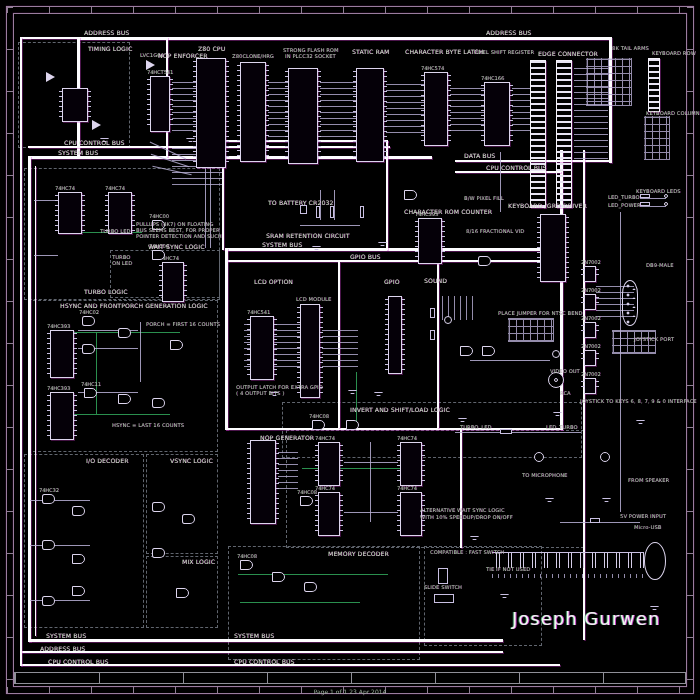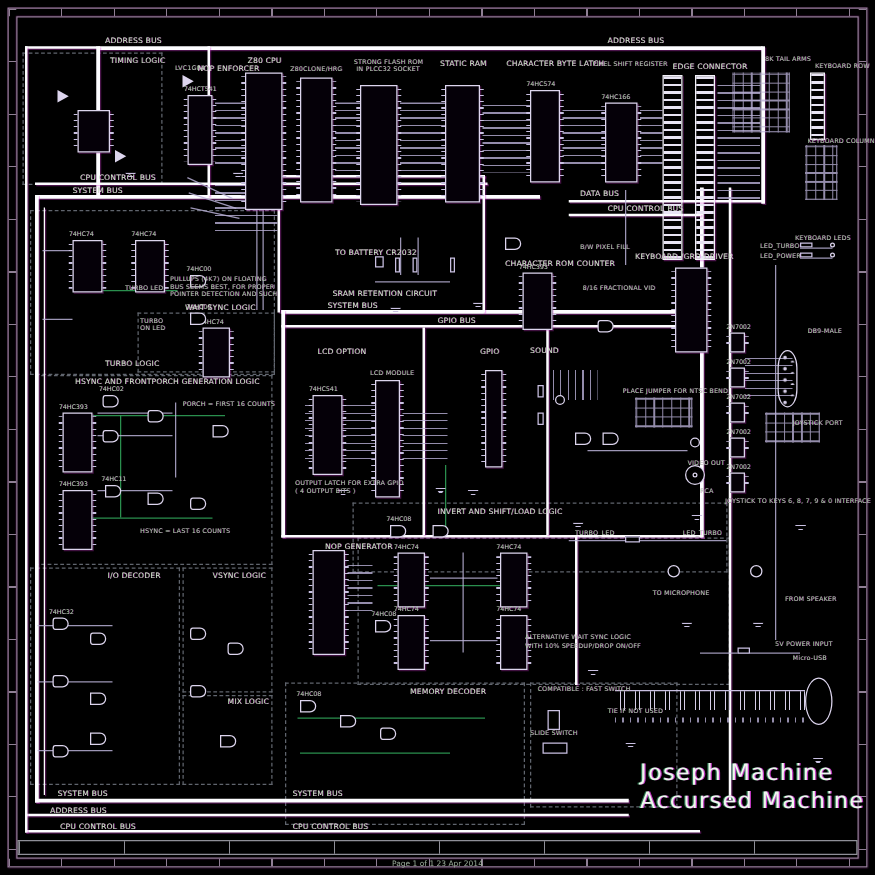--- a/index.html
+++ b/index.html
@@ -376,16 +376,15 @@
   <span class="lbl t5" style="left:460px;top:424px">TURBO_LED</span>
   <span class="lbl t5" style="left:546px;top:424px">LED_TURBO</span>
   <span class="lbl t5" style="left:646px;top:262px">DB9-MALE</span>
   <span class="lbl t5" style="left:634px;top:336px">JOYSTICK PORT</span>
   <span class="lbl t5" style="left:580px;top:398px">JOYSTICK TO KEYS 6, 8, 7, 9 &amp; 0 INTERFACE</span>
   <span class="lbl t5" style="left:522px;top:472px">TO MICROPHONE</span>
   <span class="lbl t5" style="left:628px;top:477px">FROM SPEAKER</span>
   <span class="lbl t5" style="left:620px;top:513px">5V POWER INPUT</span>
   <span class="lbl t5" style="left:634px;top:524px">Micro-USB</span>
 
-  <div class="title" style="left:512px;top:608px">Joseph Machine</div>
-  <div class="title" style="left:512px;top:630px">Accursed Machine</div>
+  <div class="title" style="left:512px;top:608px">Joseph Gurwen</div>
 
 </div>
 
 </body></html>

